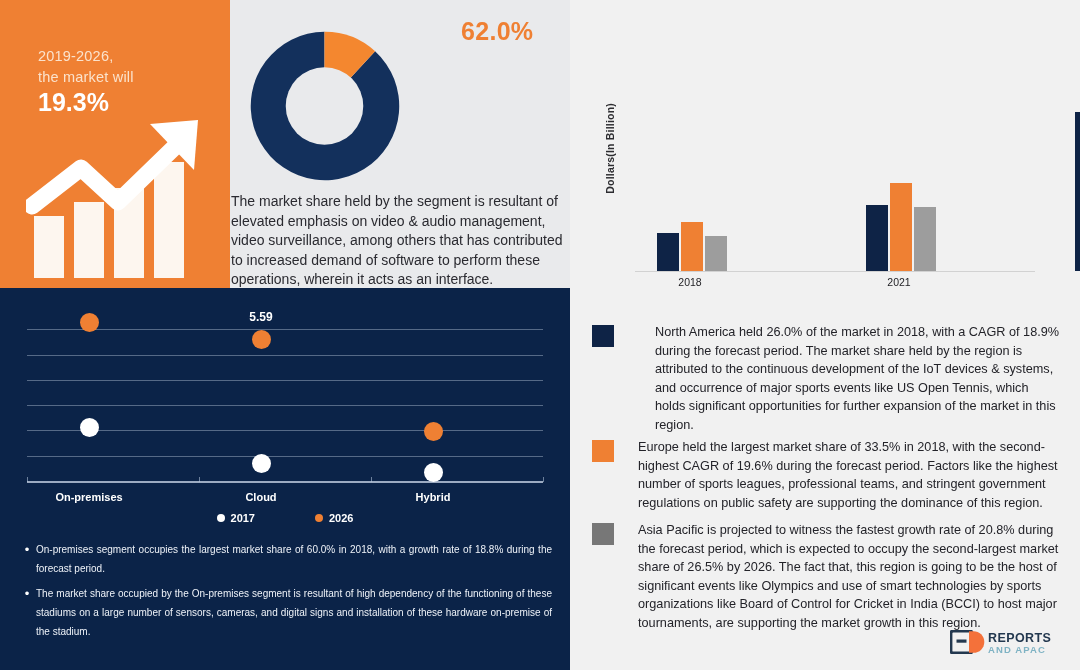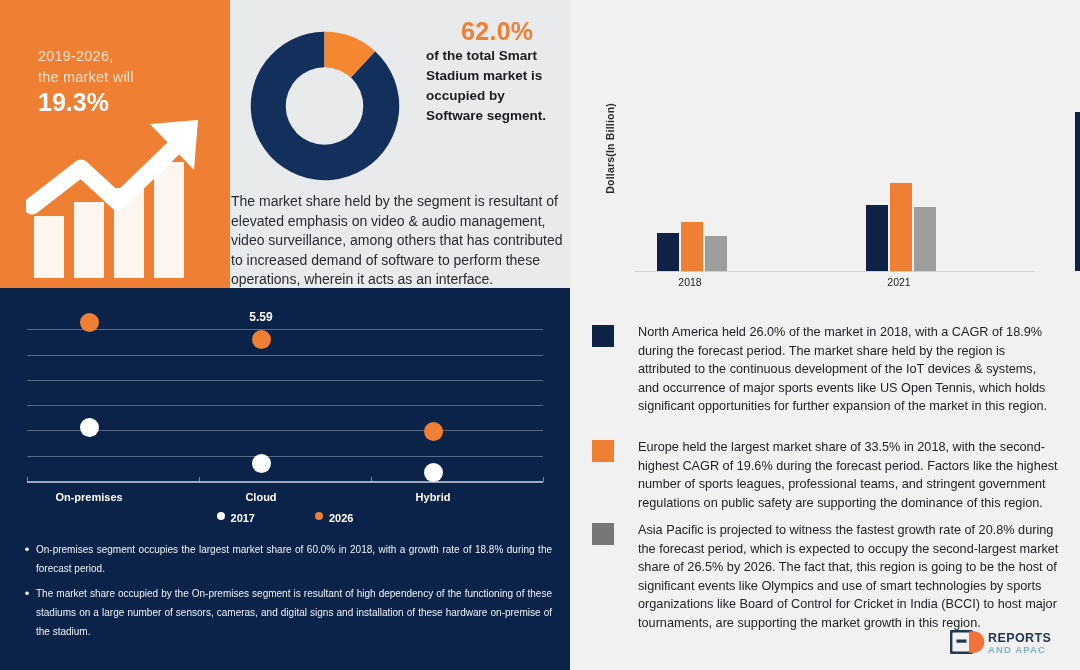--- a/index.html
+++ b/index.html
@@ -107,21 +107,21 @@
     text-align: center; width: 60px;
   }
   .cat-label {
     position: absolute; color: #ffffff; font-size: 11px; font-weight: 700;
     text-align: center; width: 120px;
   }
   .dot-legend {
     position: absolute; left: 0; top: 224px; width: 570px;
     display: flex; justify-content: center; gap: 60px; align-items: center;
   }
-  .dl-item { display: flex; gap: 6px; }
+  .dl-item { display: flex; align-items: center; gap: 6px; }
   .dl-dot { width: 8px; height: 8px; border-radius: 50%; display: inline-block; }
   .dl-text { font-size: 11px; font-weight: 700; color: #ffffff; }
   .navy-bullets { position: absolute; left: 18px; top: 252px; width: 534px; }
   .nb-row { display: flex; margin-bottom: 6px; }
   .nb-mark { color: #ffffff; font-size: 13px; width: 18px; flex: 0 0 18px; text-align: center; line-height: 19px; }
   .nb-text { color: #eef2f8; font-size: 10px; line-height: 19px; text-align: justify; flex: 1; }
 
   
   .panel-regions {
     position: absolute; left: 570px; top: 315px; width: 510px; height: 355px;
@@ -165,21 +165,20 @@
     <div class="donut-wrap">
       <svg viewBox="0 0 100 100" width="165" height="168">
 
         <path d="M50 50 L50 5 A45 45 0 1 0 80.67 16.8 Z" fill="#13305c"></path>
 
         <path d="M50 50 L80.67 16.8 A45 45 0 0 0 50 5 Z" fill="#f4872f"></path>
         <circle cx="50" cy="50" r="23.5" fill="#e9eaec"></circle>
       </svg>
     </div>
     <div class="pct-big">62.0%</div>
-    <div class="pct-sub">of the total Smart Stadium market is occupied by Software segment.</div>
     <div class="donut-para">The market share held by the segment is resultant of elevated emphasis on video &amp; audio management, video surveillance, among others that has contributed to increased demand of software to perform these operations, wherein it acts as an interface.</div>
   </div>
 
   <div class="panel-bar"></div>
   <div class="bar-ylabel">Dollars(In Billion)</div>
   <div class="bar-axis"></div>
   <div id="bar-plot-host">
       <div class="bar na" style="position: absolute; left: 657px; top: 233px; width: 22px; height: 38px;"></div>
       <div class="bar eu" style="position: absolute; left: 681px; top: 222px; width: 22px; height: 49px;"></div>
       <div class="bar ap" style="position: absolute; left: 705px; top: 236px; width: 22px; height: 35px;"></div>
@@ -248,21 +247,21 @@
         <span class="nb-text">On-premises segment occupies the largest market share of 60.0% in 2018, with a growth rate of 18.8% during the forecast period.</span>
       </div>
       <div class="nb-row">
         <span class="nb-mark">•</span>
         <span class="nb-text">The market share occupied by the On-premises segment is resultant of high dependency of the functioning of these stadiums on a large number of sensors, cameras, and digital signs and installation of these hardware on-premise of the stadium.</span>
       </div>
     </div>
   </div>
 
   <div class="panel-regions">
-    <div class="region-row" style="left:22px; top:8px; width:468px;">
+    <div class="region-row" style="left:22px; top:8px; width:468px;gap:17px;">
       <span class="region-swatch" style="background:#0e2346"></span>
       <span class="region-text">North America held 26.0% of the market in 2018, with a CAGR of 18.9% during the forecast period. The market share held by the region is attributed to the continuous development of the IoT devices &amp; systems, and occurrence of major sports events like US Open Tennis, which holds significant opportunities for further expansion of the market in this region.</span>
     </div>
     <div class="region-row" style="left:22px; top:123px; width:468px;">
       <span class="region-swatch" style="background:#ef8033"></span>
       <span class="region-text">Europe held the largest market share of 33.5% in 2018, with the second-highest CAGR of 19.6% during the forecast period. Factors like the highest number of sports leagues, professional teams, and stringent government regulations on public safety are supporting the dominance of this region.</span>
     </div>
     <div class="region-row" style="left:22px; top:206px; width:468px;">
       <span class="region-swatch" style="background:#777777"></span>
       <span class="region-text">Asia Pacific is projected to witness the fastest growth rate of 20.8% during the forecast period, which is expected to occupy the second-largest market share of 26.5% by 2026. The fact that, this region is going to be the host of significant events like Olympics and use of smart technologies by sports organizations like Board of Control for Cricket in India (BCCI) to host major tournaments, are supporting the market growth in this region.</span>

